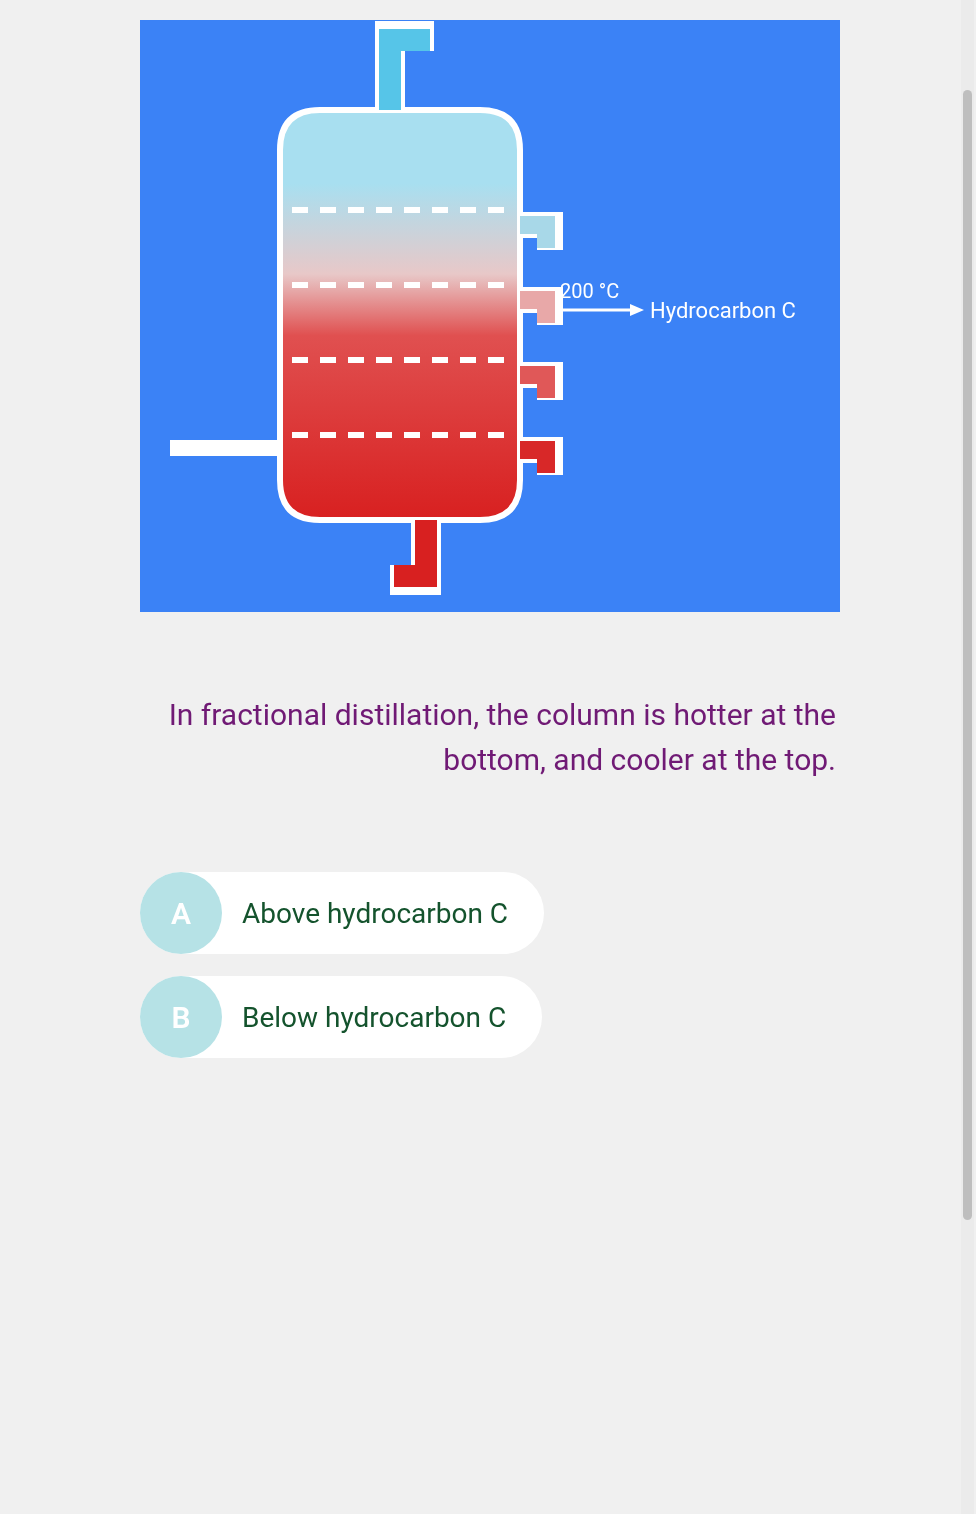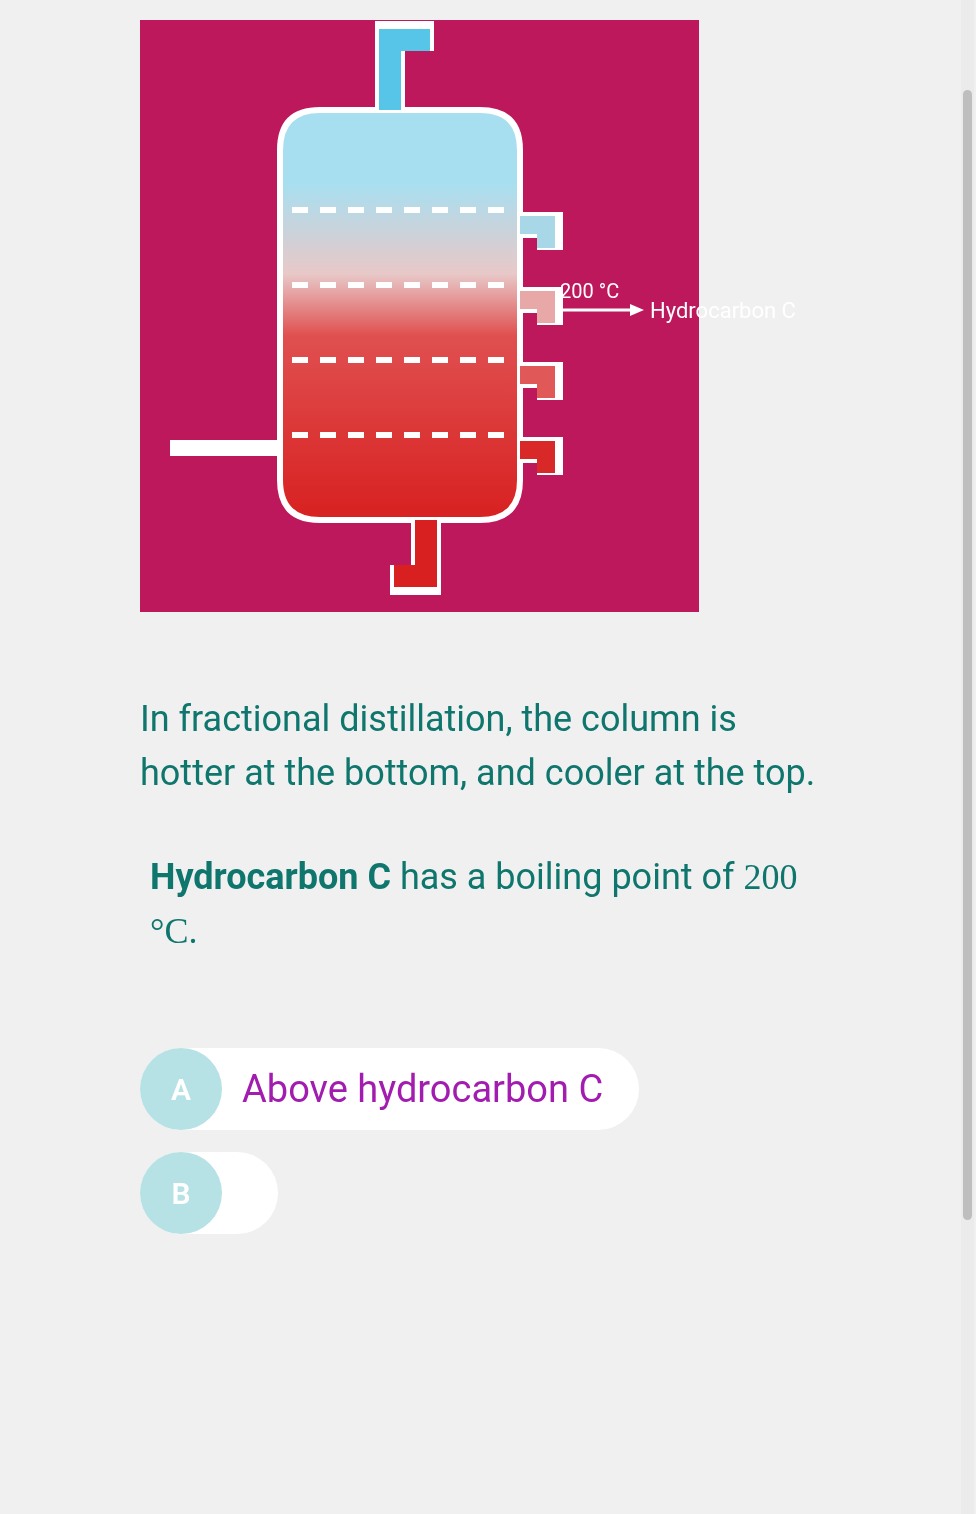--- a/index.html
+++ b/index.html
@@ -7,30 +7,31 @@
     background: #f0f0f0;
     font-family: -apple-system, BlinkMacSystemFont, "Segoe UI", Roboto, sans-serif;
     width: 976px;
     height: 1514px;
     position: relative;
   }
   .content {
     padding: 20px 140px 40px 140px;
   }
   .diagram-panel {
-    background: #be185d;
-    width: 559px;
+    background: #3b82f6;
+    width: 700px;
     height: 592px;
     position: relative;
     margin-bottom: 80px;
   }
   .question-text {
-    font-size: 36px;
-    color: #0f766e;
+    font-size: 30px;
+    color: #701a75;
     line-height: 1.5;
+    text-align: right;
   }
   .para { margin-bottom: 50px; }
   .indented { padding-left: 10px; }
   .options {
     margin-top: 90px;
   }
   .option {
     display: inline-flex;
     align-items: center;
     background: #fff;
@@ -48,22 +49,22 @@
     color: #fff;
     display: flex;
     align-items: center;
     justify-content: center;
     font-size: 30px;
     font-weight: 600;
     margin-right: 20px;
     flex-shrink: 0;
   }
   .option .label {
-    font-size: 38px;
-    color: #a21caf;
+    font-size: 28px;
+    color: #14532d;
   }
   .scrollbar {
     position: absolute;
     right: 4px;
     top: 90px;
     width: 9px;
     height: 1130px;
     background: #888;
     border-radius: 5px;
     opacity: 0.45;
@@ -144,37 +145,35 @@
 
       <text x="420" y="278" fill="#fff" font-size="20">200 °C</text>
 
       <text x="510" y="298" fill="#fff" font-size="22">Hydrocarbon C</text>
     </svg>
   </div>
 
   <div class="question-text">
     <p class="para">In fractional distillation, the column is hotter at the bottom, and cooler at the top.</p>
 
-    <p class="para indented">
-      <strong>Hydrocarbon C</strong><span> has a boiling point of </span><span class="mathnum">200 °C.</span>
-    </p>
 
 
   </div>
 
   <div class="options">
     <div>
       <div class="option">
         <div class="badge">A</div>
         <div class="label">Above hydrocarbon C</div>
       </div>
     </div>
     <div>
       <div class="option">
         <div class="badge">B</div>
+        <div class="label">Below hydrocarbon C</div>
       </div>
     </div>
   </div>
 
 </div>
 
 <div class="scrolltrack"></div>
 <div class="scrollbar"></div>
 
 </body></html>

